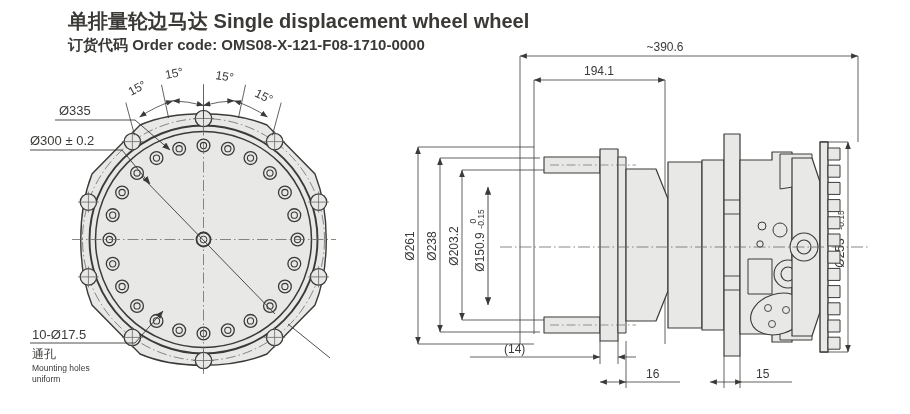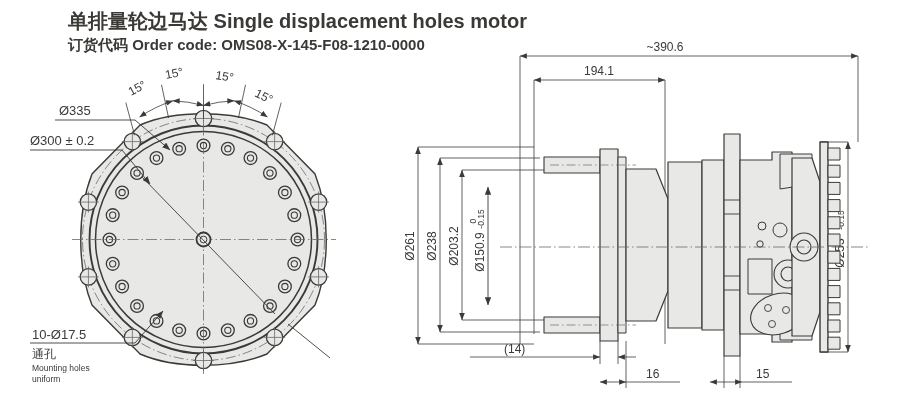--- a/index.html
+++ b/index.html
@@ -18,22 +18,22 @@
   .lbl-13{font-size:13px;}
   .lbl-12{font-size:12px;}
   .lbl-9{font-size:8.5px;}
   .lbl-cjk{font-family:"DejaVu Sans",sans-serif;font-size:12px;fill:#3b3a38;}
 </style>
 </head>
 <body>
 
 <div id="sheet">
 
-  <div class="title-zh-en">单排量轮边马达 Single displacement holes motor</div>
-  <div class="ordercode">订货代码 Order code: OMS08-X-145-F08-1210-0000</div>
+  <div class="title-zh-en">单排量轮边马达 Single displacement wheel wheel</div>
+  <div class="ordercode">订货代码 Order code: OMS08-X-121-F08-1710-0000</div>
 
   <svg width="400" height="340" viewBox="0 0 400 340" style="left:30px;top:62px;">
     <defs>
       <marker id="ah" markerWidth="9" markerHeight="7" refX="8.6" refY="3.5" orient="auto">
         <polygon points="0,0 9,3.5 0,7" fill="#3b3a38"></polygon>
       </marker>
       <marker id="ahr" markerWidth="9" markerHeight="7" refX="0.4" refY="3.5" orient="auto">
         <polygon points="9,0 0,3.5 9,7" fill="#3b3a38"></polygon>
       </marker>
     </defs>

